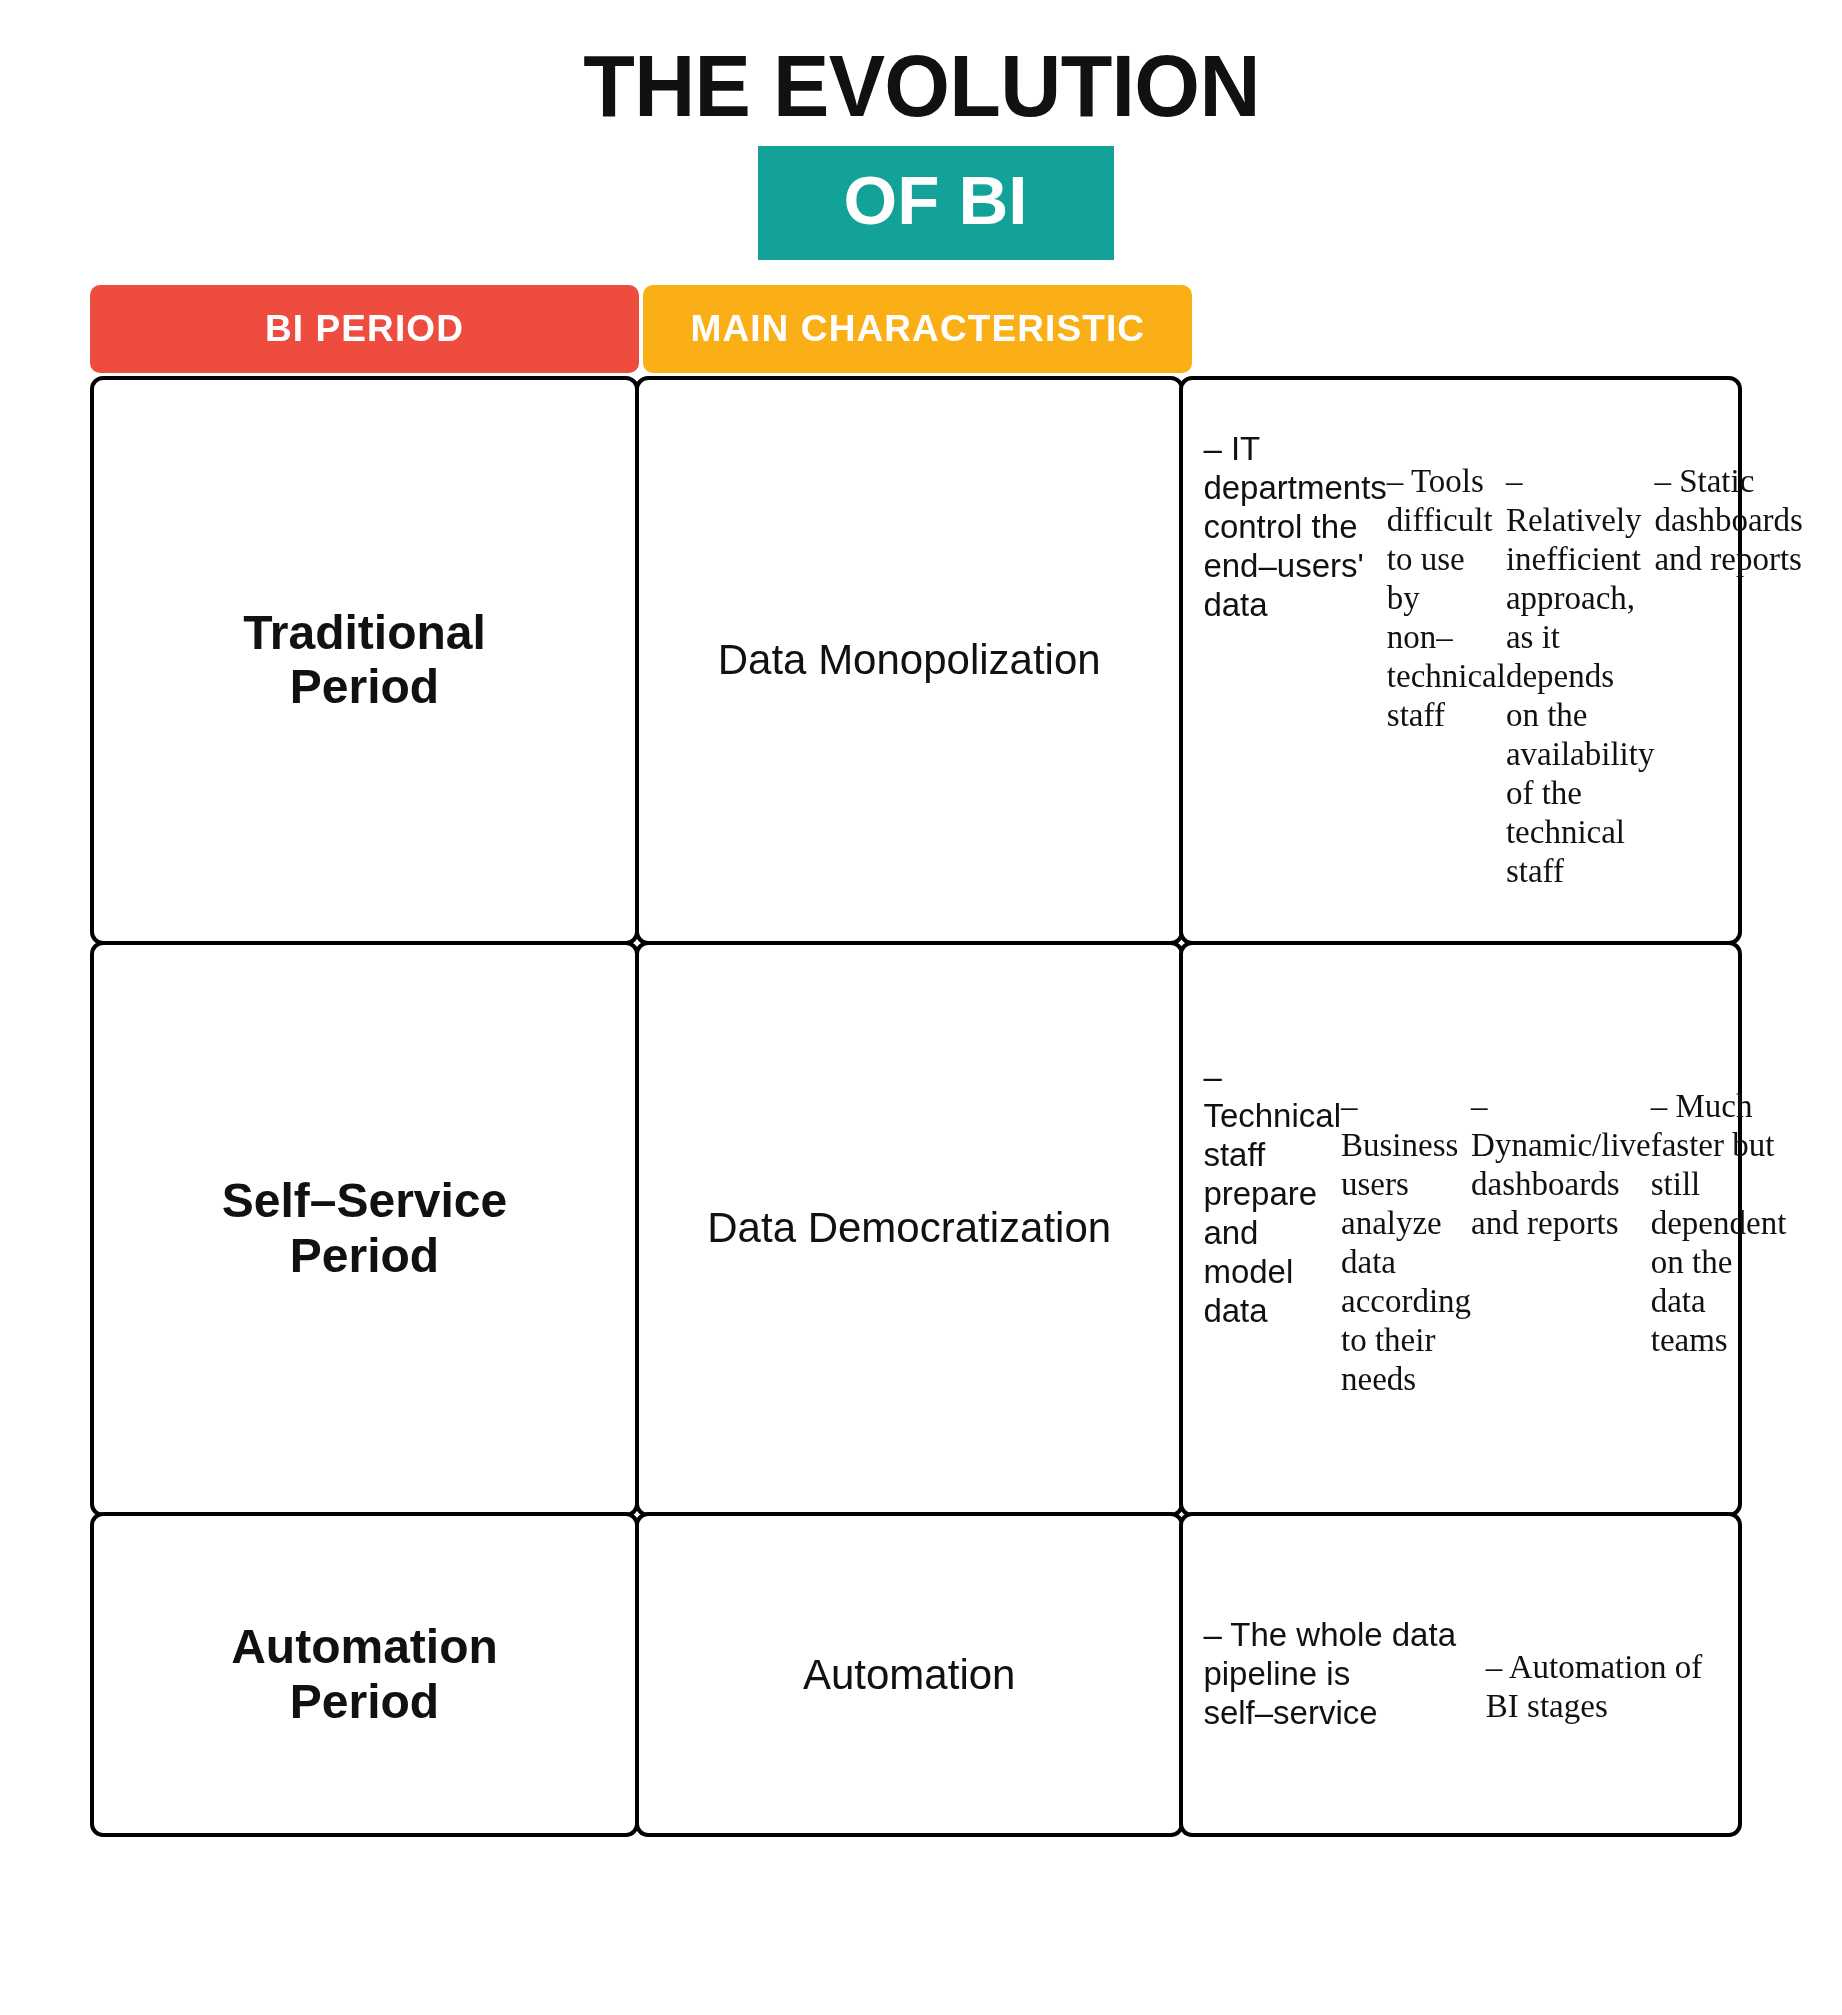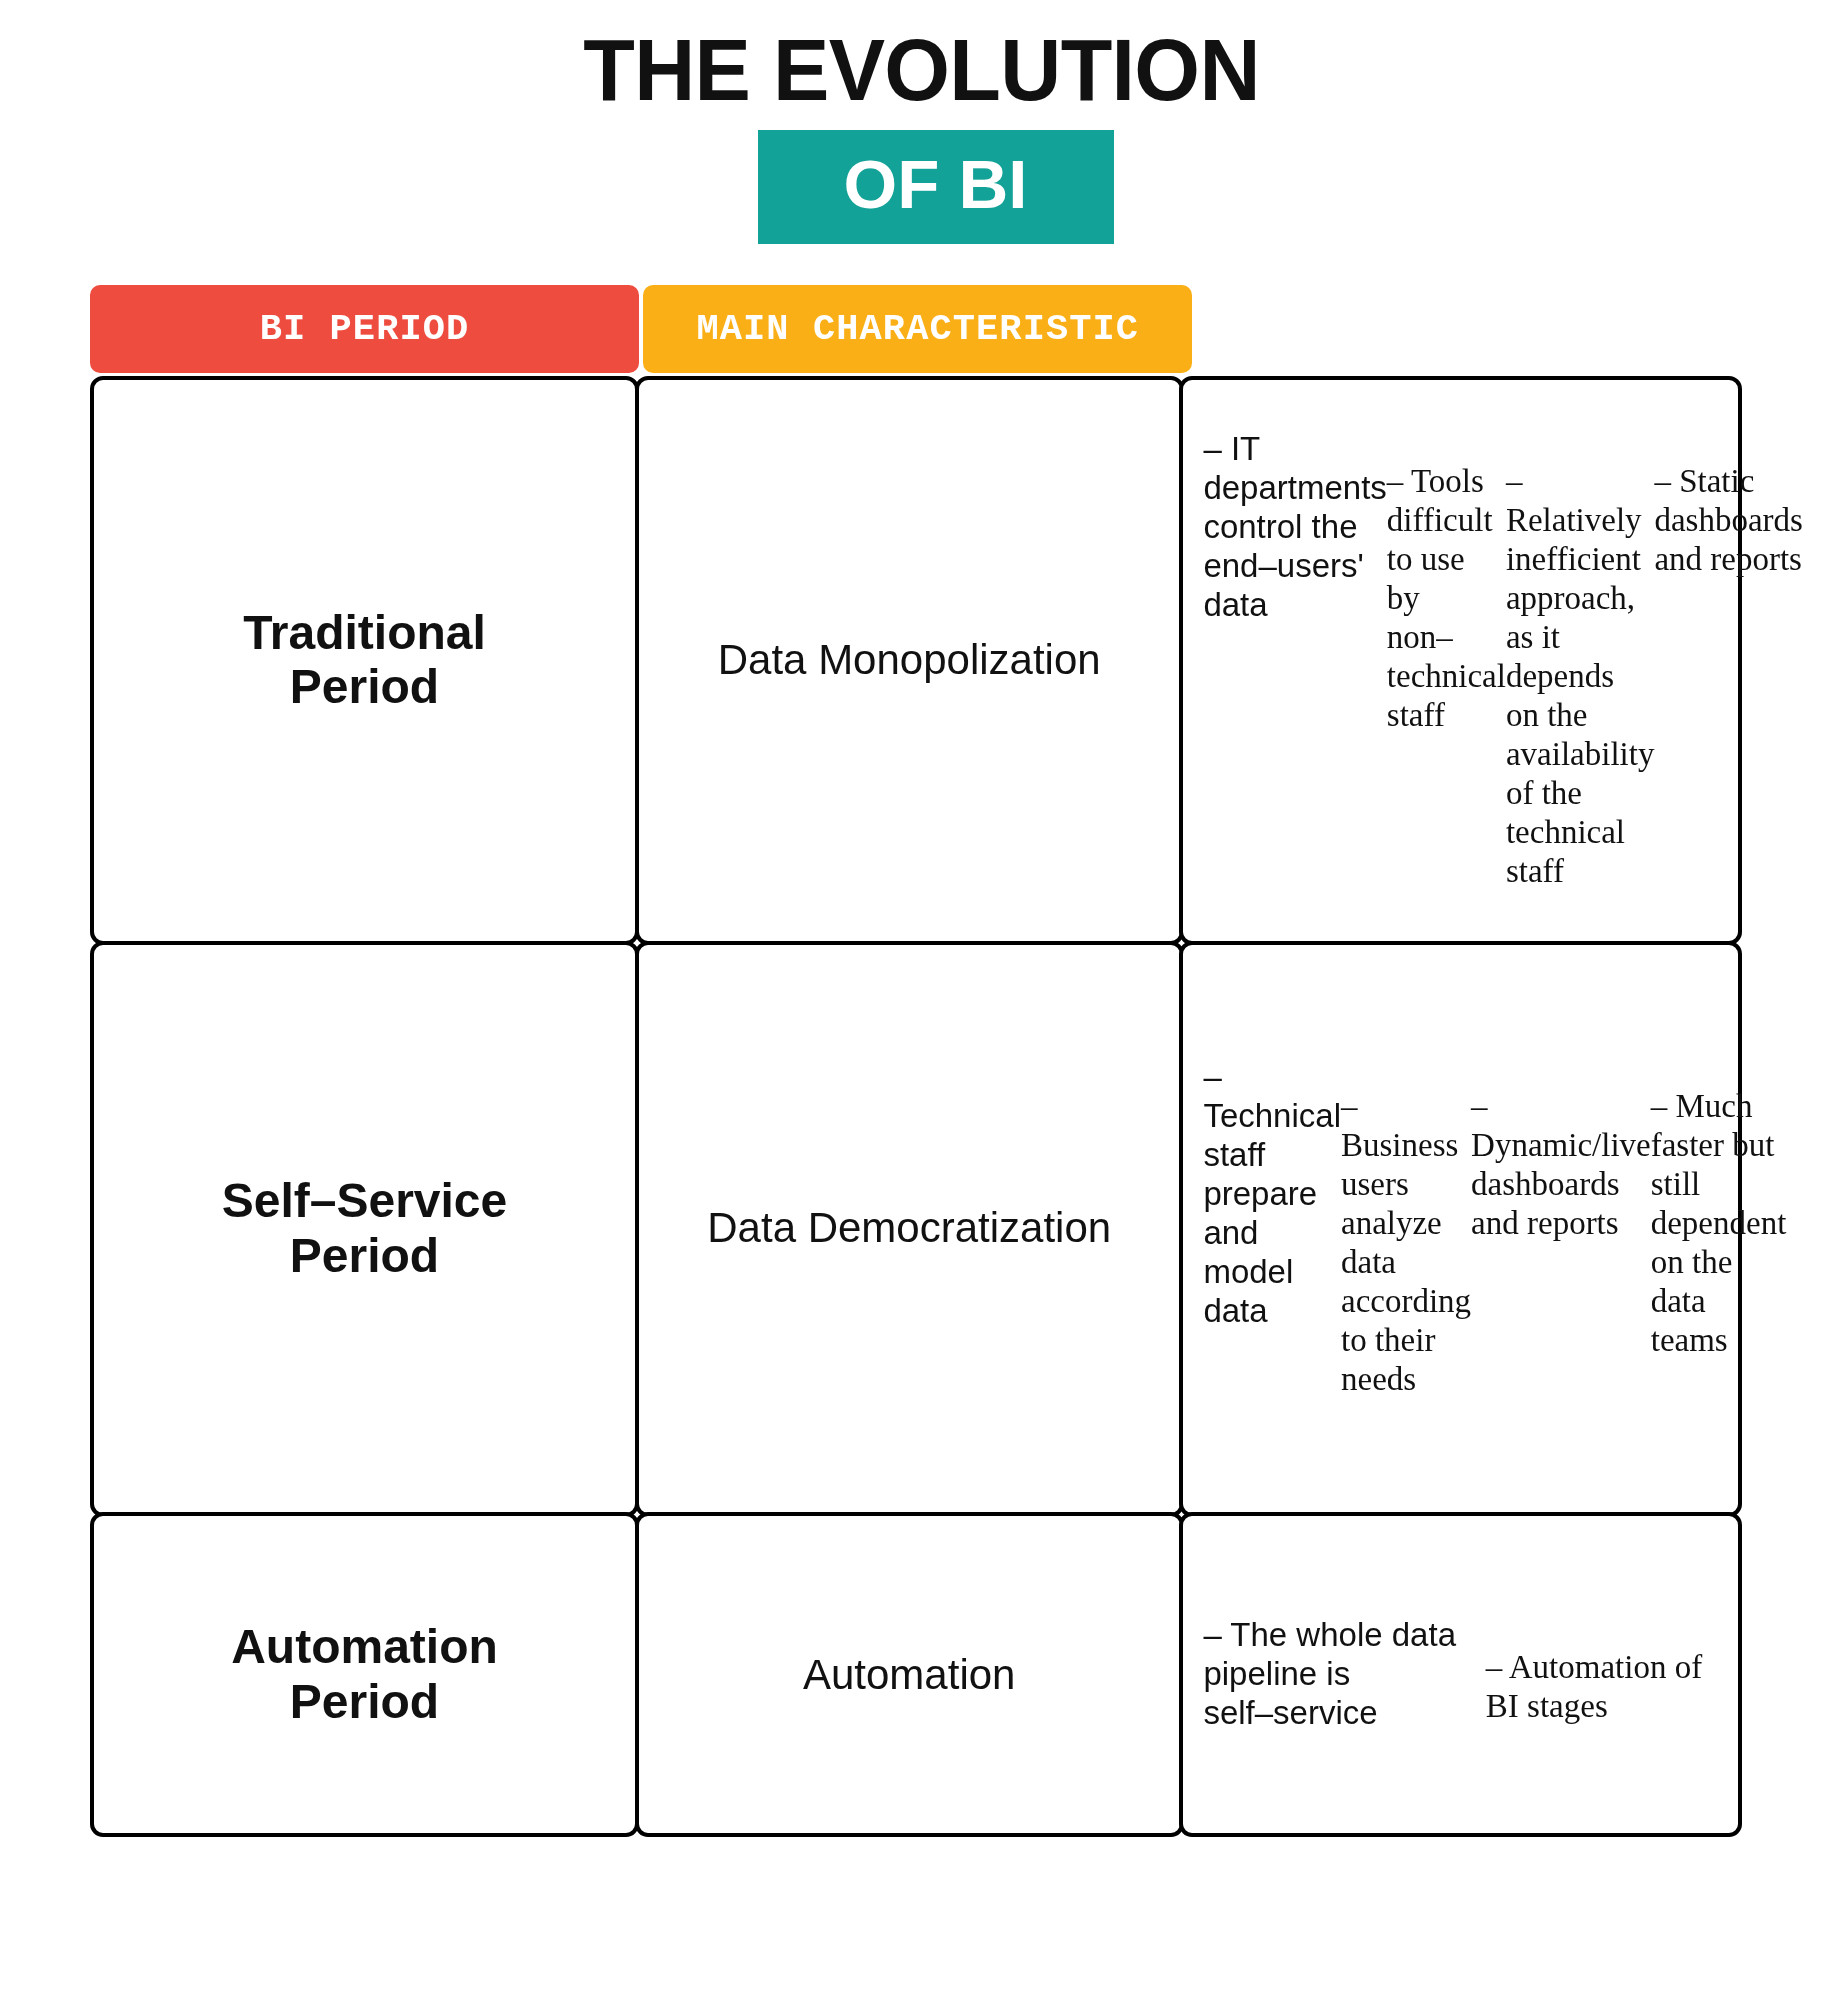--- a/index.html
+++ b/index.html
@@ -19,21 +19,21 @@
     position: relative;
     width: 1843px;
     height: 2015px;
     background: #ffffff;
   }
 
   
   .title-block {
     position: absolute;
     left: 0;
-    top: 26px;
+    top: 42px;
     width: 1843px;
     text-align: center;
   }
   .title-main {
     font-family: "Liberation Sans Narrow", "Liberation Sans", sans-serif;
     font-weight: 700;
     font-size: 88px;
     line-height: 1.0;
     letter-spacing: -0.7px;
     color: #111111;
@@ -73,21 +73,21 @@
     width: 100%;
     gap: 4.3px;
   }
   .head-cell {
     height: 88px;
     border-radius: 10px;
     display: flex;
     align-items: center;
     justify-content: center;
     color: #ffffff;
-    font-family: Liberation Mono, monospace;
+    font-family: Liberation Sans, sans-serif;
     font-weight: 700;
     font-size: 37px;
     letter-spacing: 1.1px;
     white-space: nowrap;
     box-sizing: border-box;
   }
   .col-1 { width: 549px; flex: 0 0 549px; }
   .col-2 { width: 549px; flex: 0 0 549px; }
   .col-3 { width: 563px; flex: 0 0 563px; }
 

